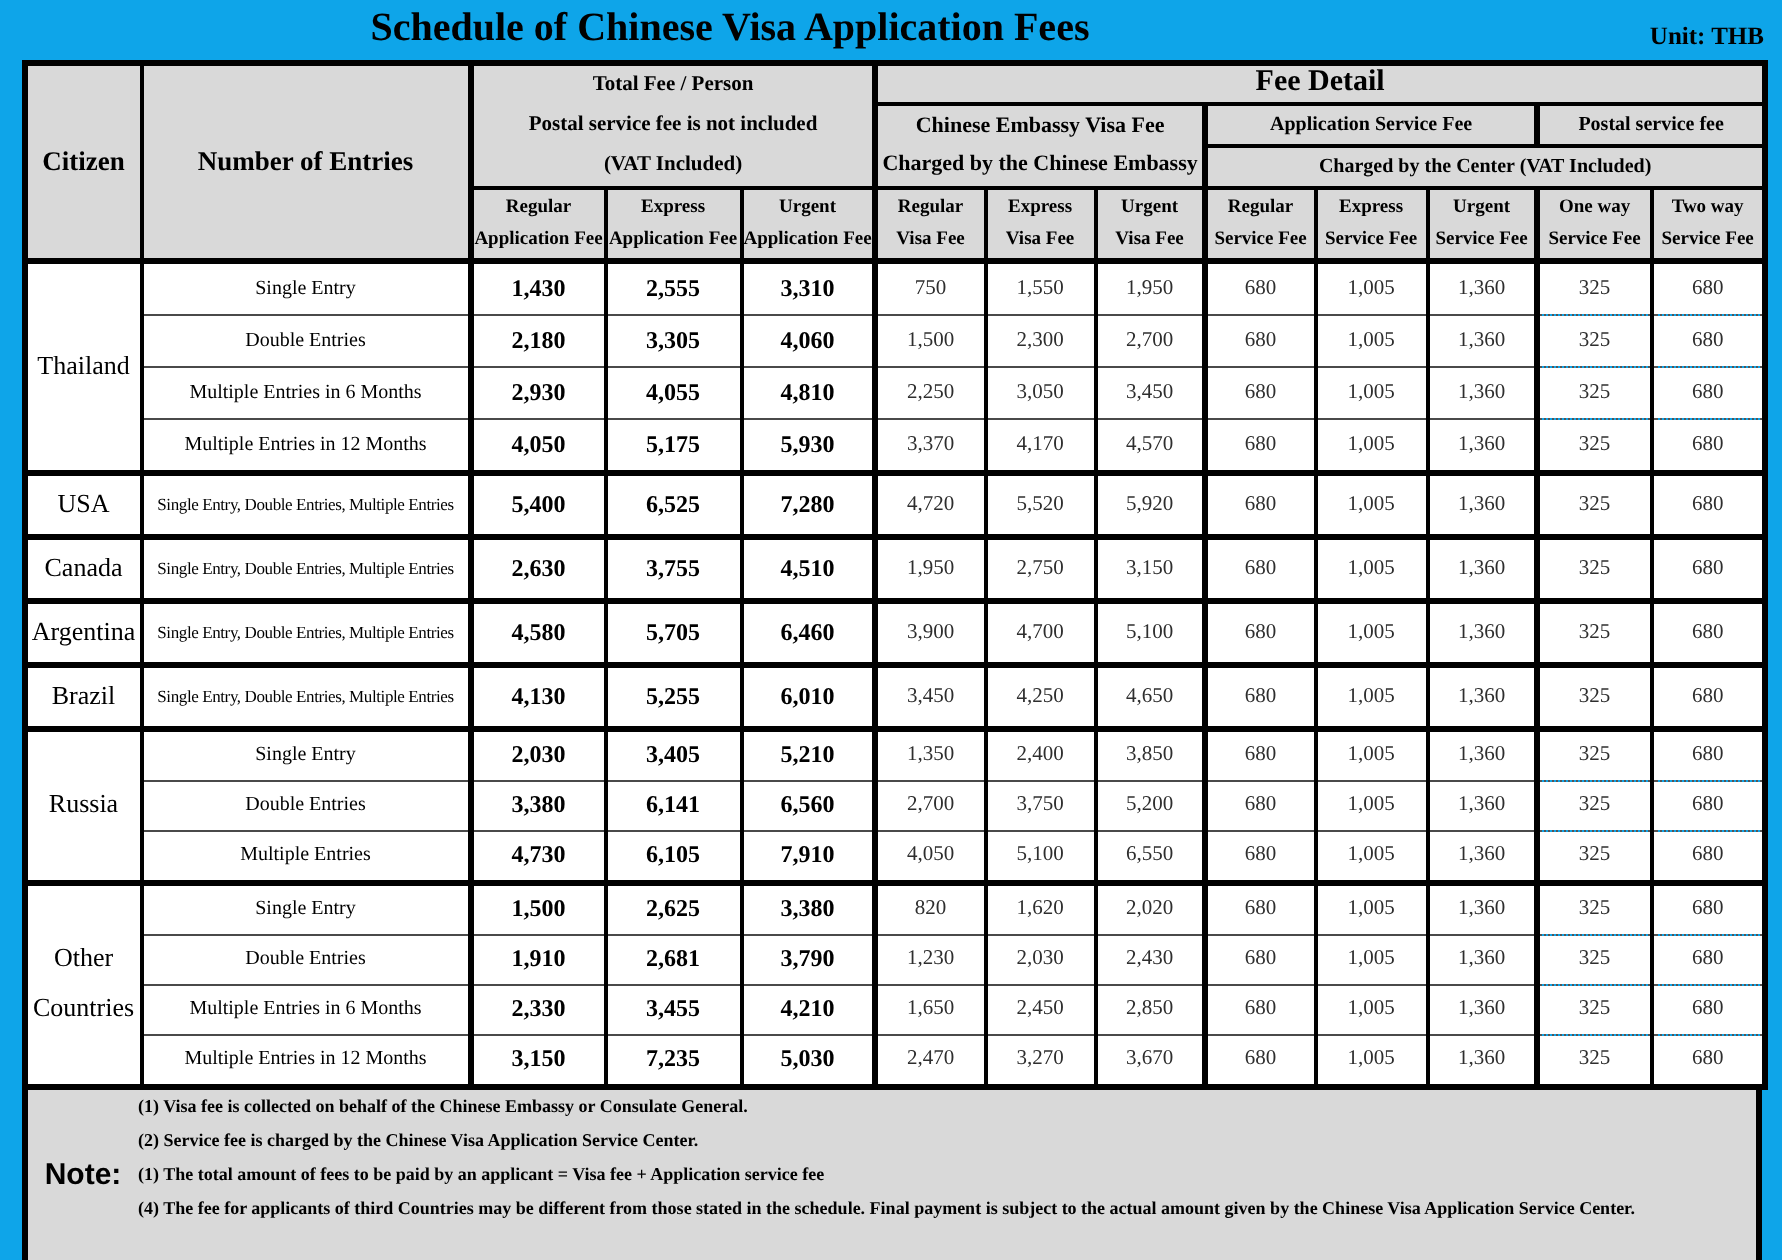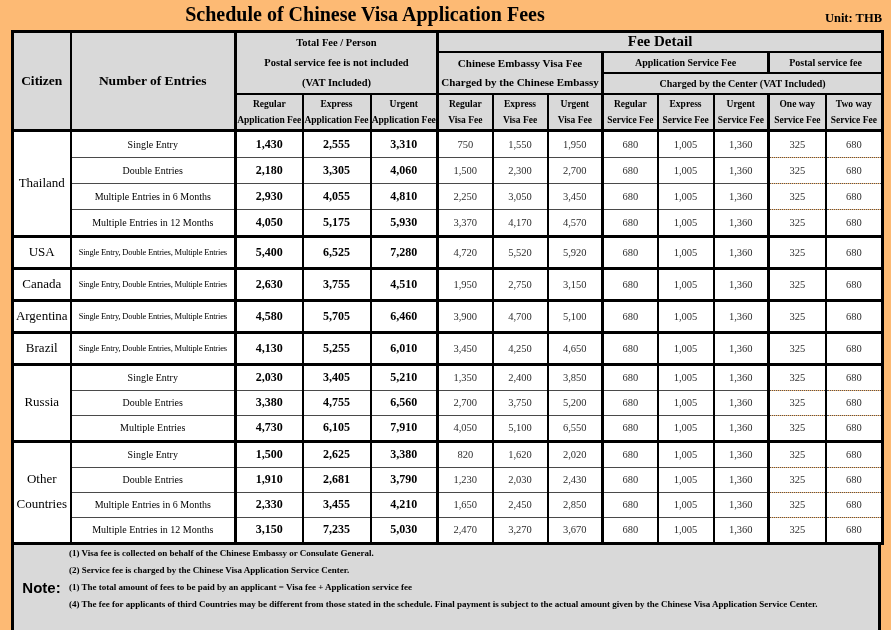--- a/index.html
+++ b/index.html
@@ -1,18 +1,18 @@
 <!DOCTYPE html>
 <html><head>
 <meta charset="utf-8">
 <style>
   * { margin:0; padding:0; box-sizing:content-box; }
   html,body { background:#fff; }
   .page {
-    position:relative; width:891px; height:630px; background:#fdba74;
+    position:relative; width:891px; height:630px; background:#0ea5e9;
     font-family:"Liberation Serif","DejaVu Serif",serif; color:#000; overflow:hidden;
   }
   .title {
     position:absolute; top:3px; left:0; width:730px; text-align:center;
     font-size:20px; font-weight:bold;
   }
   .unit {
     position:absolute; top:11px; right:9px; font-size:12.5px; font-weight:bold;
   }
   .table-wrap { position:absolute; left:11px; top:30px; width:870px; }
@@ -288,21 +288,21 @@
             <td class="detail-val br3">3,850</td>
             <td class="detail-val br2">680</td>
             <td class="detail-val br2">1,005</td>
             <td class="detail-val br3">1,360</td>
             <td class="detail-val postal-val br2">325</td>
             <td class="detail-val postal-val ">680</td>
           </tr>
           <tr class="in-group g5">
             <td class="entries-cell br3">Double Entries</td>
             <td class="total-val br2">3,380</td>
-            <td class="total-val br2">4,755</td>
+            <td class="total-val br2">6,141</td>
             <td class="total-val br3">6,560</td>
             <td class="detail-val br2">2,700</td>
             <td class="detail-val br2">3,750</td>
             <td class="detail-val br3">5,200</td>
             <td class="detail-val br2">680</td>
             <td class="detail-val br2">1,005</td>
             <td class="detail-val br3">1,360</td>
             <td class="detail-val postal-val br2">325</td>
             <td class="detail-val postal-val ">680</td>
           </tr>

